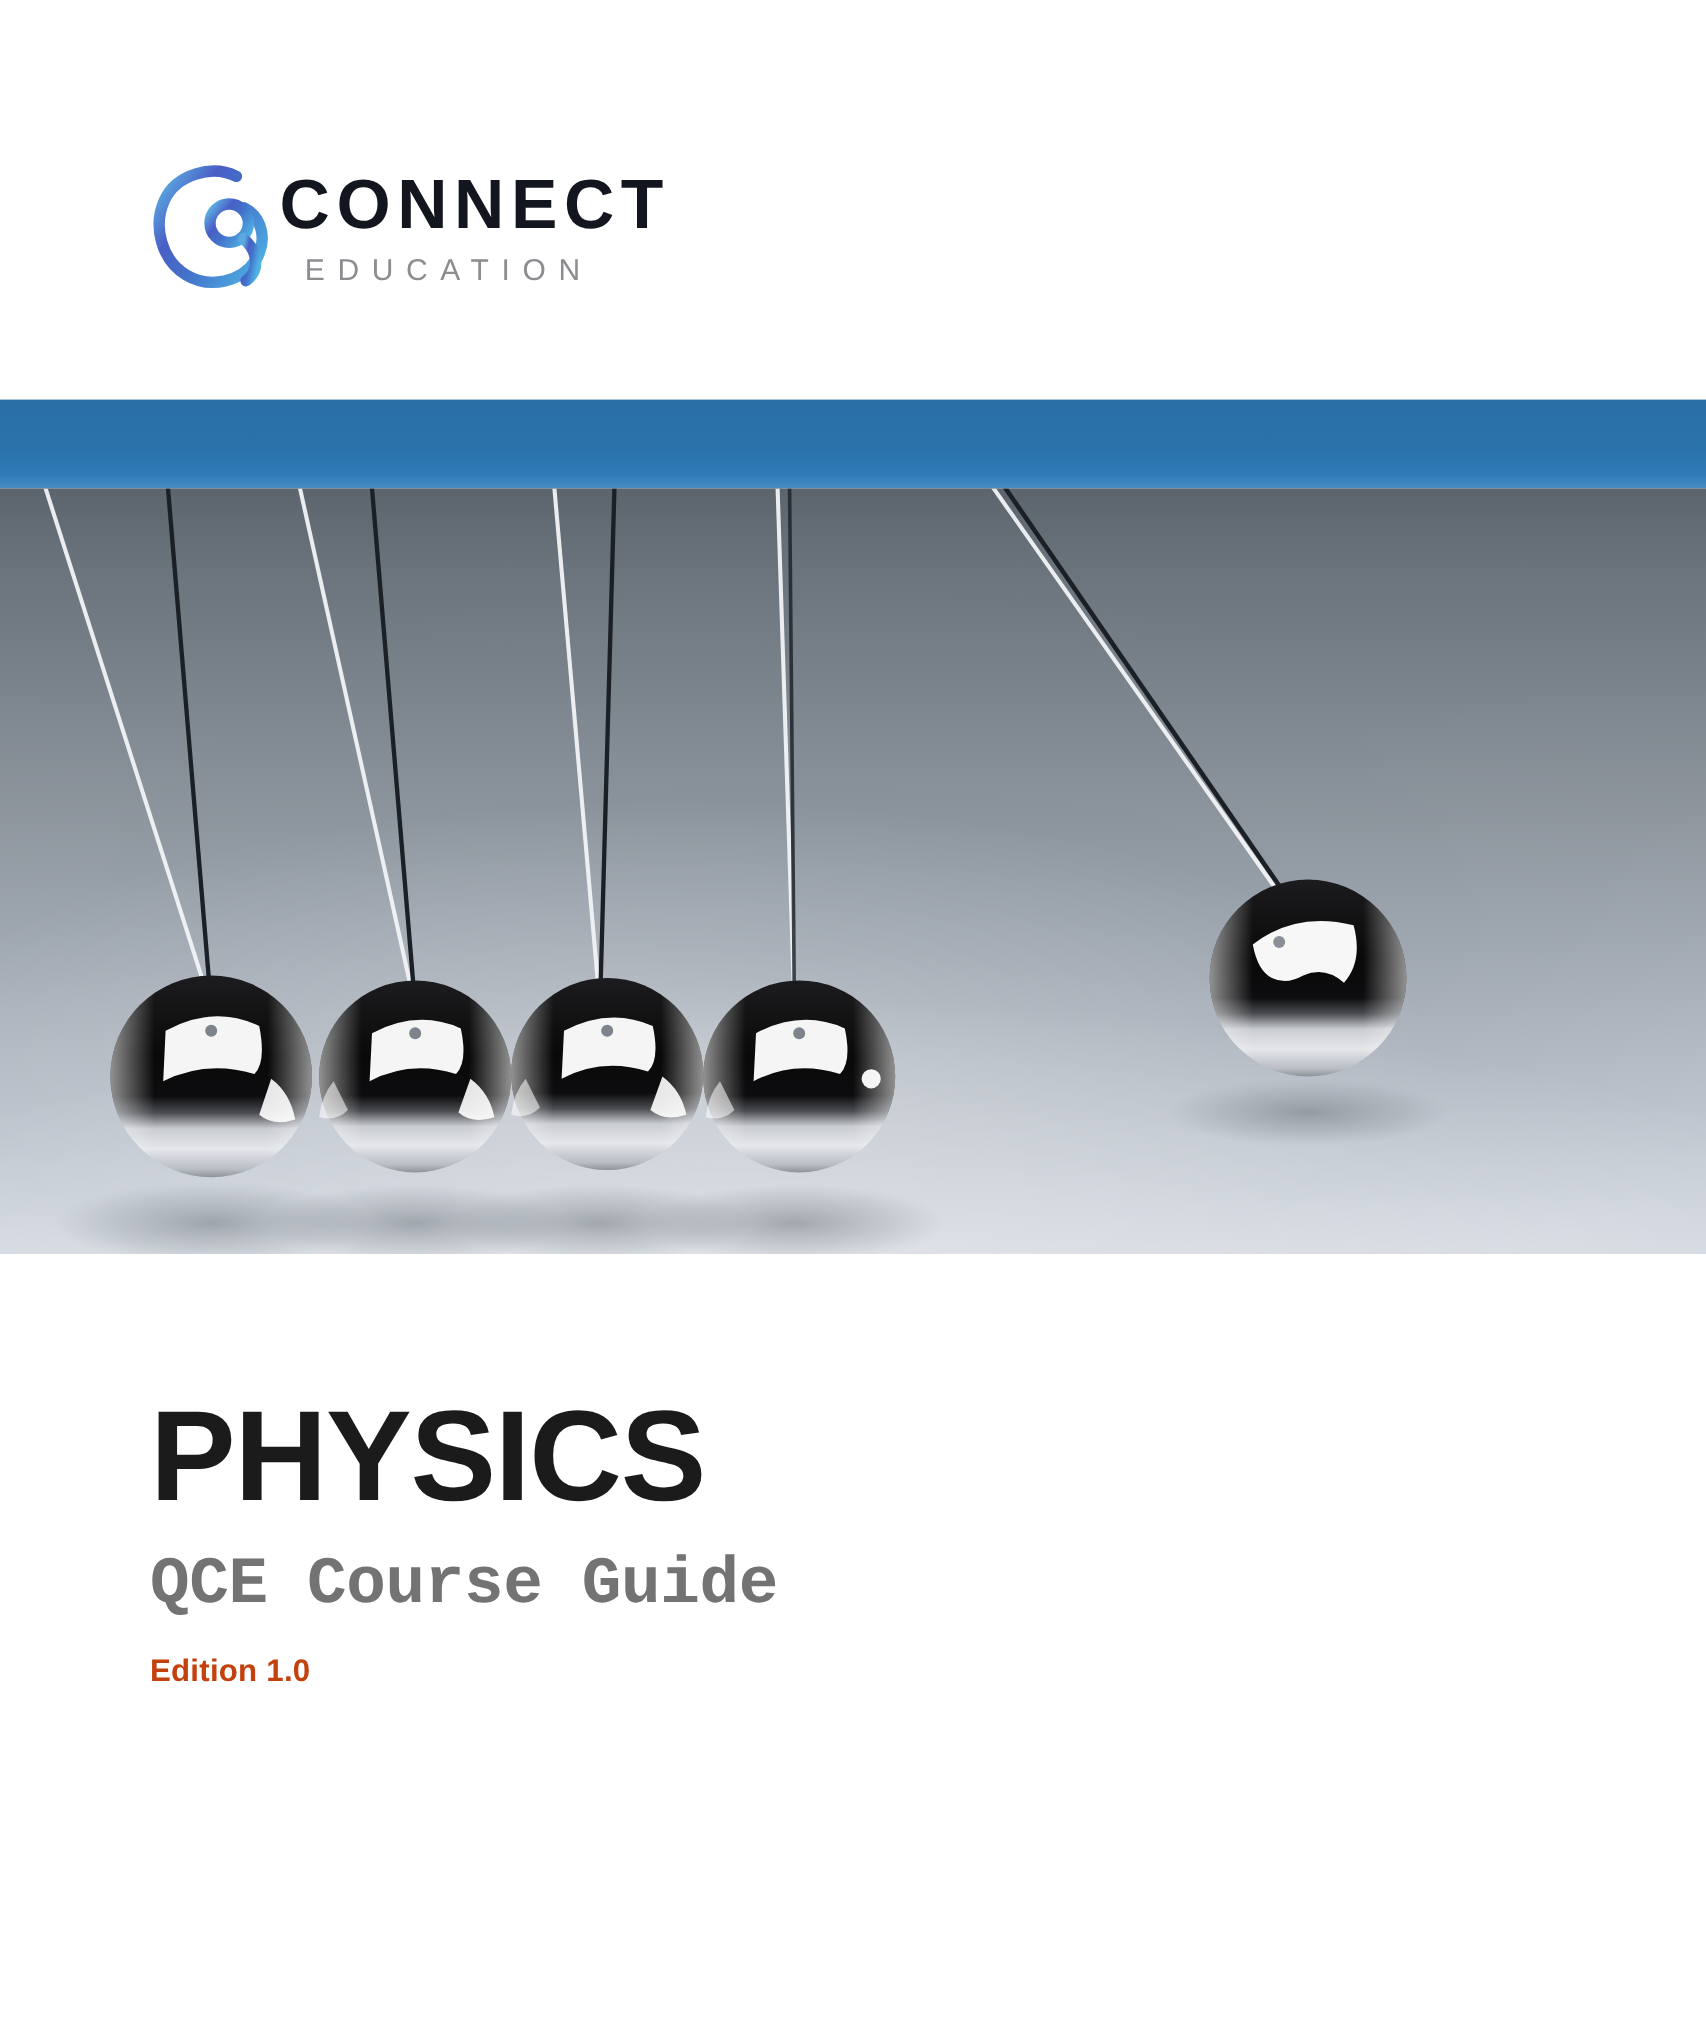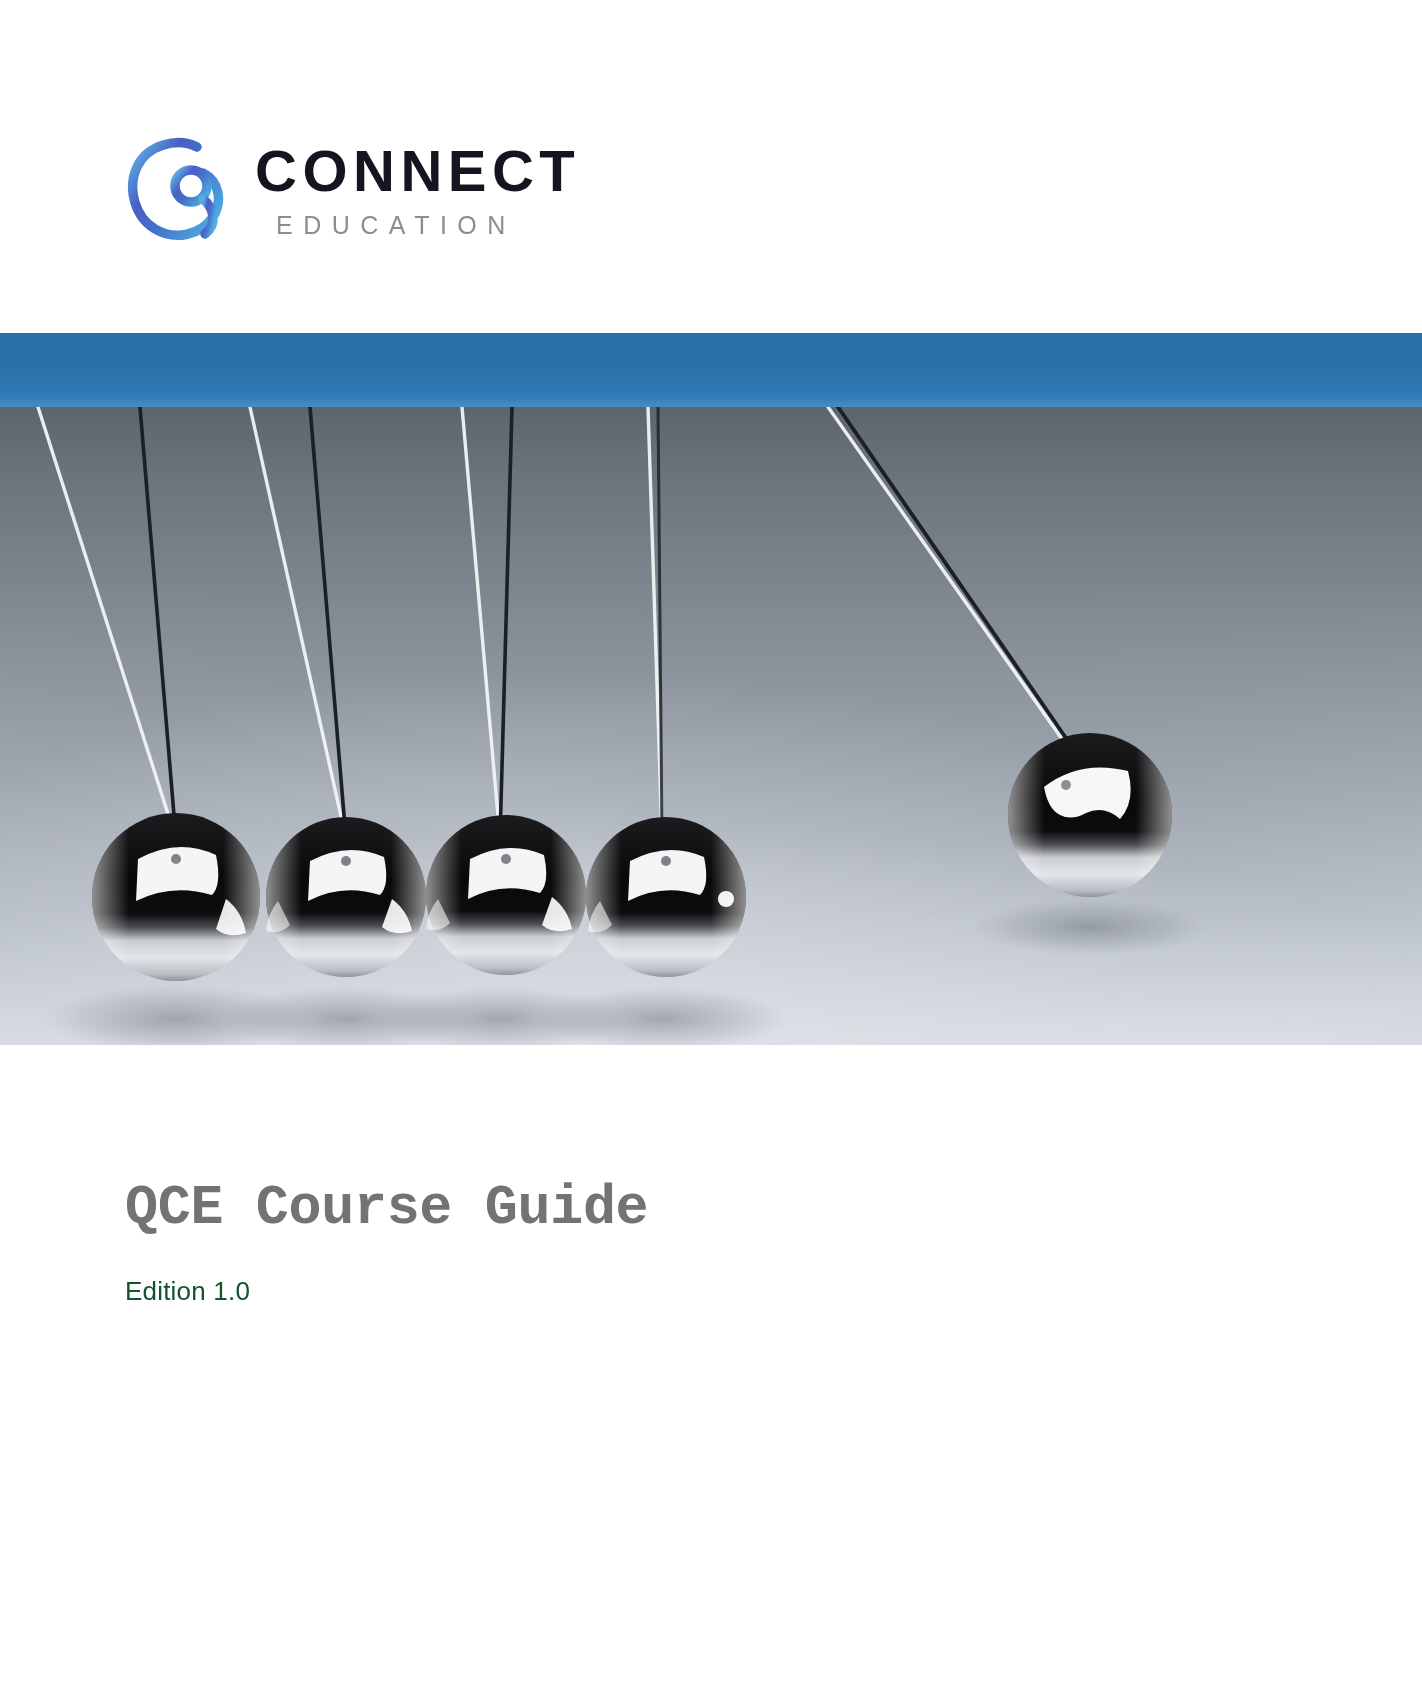--- a/index.html
+++ b/index.html
@@ -9,21 +9,21 @@
     font-family:"Liberation Sans", sans-serif;
     position:relative; overflow:hidden;
   }
 
   
   .page { position:absolute; inset:0; background:#ffffff; }
 
   
   .logo-block {
     position:absolute; left:125px; top:133px;
-    display:flex; align-items:center; gap:22px;justify-content:center;
+    display:flex; align-items:center; justify-content:center;
   }
   .logo-mark { width:108px; height:110px; display:block; flex:none; }
   .logo-words { display:flex; flex-direction:column; padding-top:4px; }
   .logo-wordmark {
     font-size:58px; font-weight:bold; color:#14161f;
     letter-spacing:5.5px; line-height:1; white-space:nowrap;
   }
   .logo-sub {
     font-size:25px; font-weight:normal; color:#8b8d91;
     letter-spacing:10.5px; line-height:1;
@@ -54,23 +54,23 @@
   .doc-title {
     font-size:107px; font-weight:bold; color:#1b1b1b;
     letter-spacing:-1px; line-height:1.05; white-space:nowrap;
   }
   .doc-subtitle {
     font-size:55px; font-weight:bold; color:#737373;
     letter-spacing:-0.3px; line-height:1.1;
     margin-top:22px; white-space:nowrap;font-family:Liberation Mono, monospace;
   }
   .doc-edition {
-    font-size:26px; font-weight:normal; color:#14532d;
+    font-size:26px; font-weight:bold; color:#c2410c;
     letter-spacing:0.2px; line-height:1.1;
-    margin-top:37px; white-space:nowrap;
+    margin-top:26px; white-space:nowrap;
   }
 </style>
 </head>
 <body>
 
 <div class="page">
 
   <div class="logo-block">
 
     <svg class="logo-mark" viewBox="0 0 108 110" aria-hidden="true">
@@ -202,17 +202,18 @@
         <circle cx="1090" cy="408" r="82" fill="url(#ball)"></circle>
         <circle cx="1090" cy="408" r="82" fill="url(#ballEdge)"></circle>
         <path d="M1044 380 q36 -28 84 -16 q8 30 -8 48
                  q-16 -14 -34 -6 q-14 8 -26 2 q-12 -6 -16 -28 z" fill="#ffffff" opacity=".97"></path>
         <circle cx="1066" cy="378" r="5" fill="#8a9097"></circle>
       </g>
     </svg>
   </div>
 
   <div class="title-block">
+    <div class="doc-title">PHYSICS</div>
     <div class="doc-subtitle">QCE Course Guide</div>
     <div class="doc-edition">Edition 1.0</div>
   </div>
 
 </div>
 
 </body></html>

